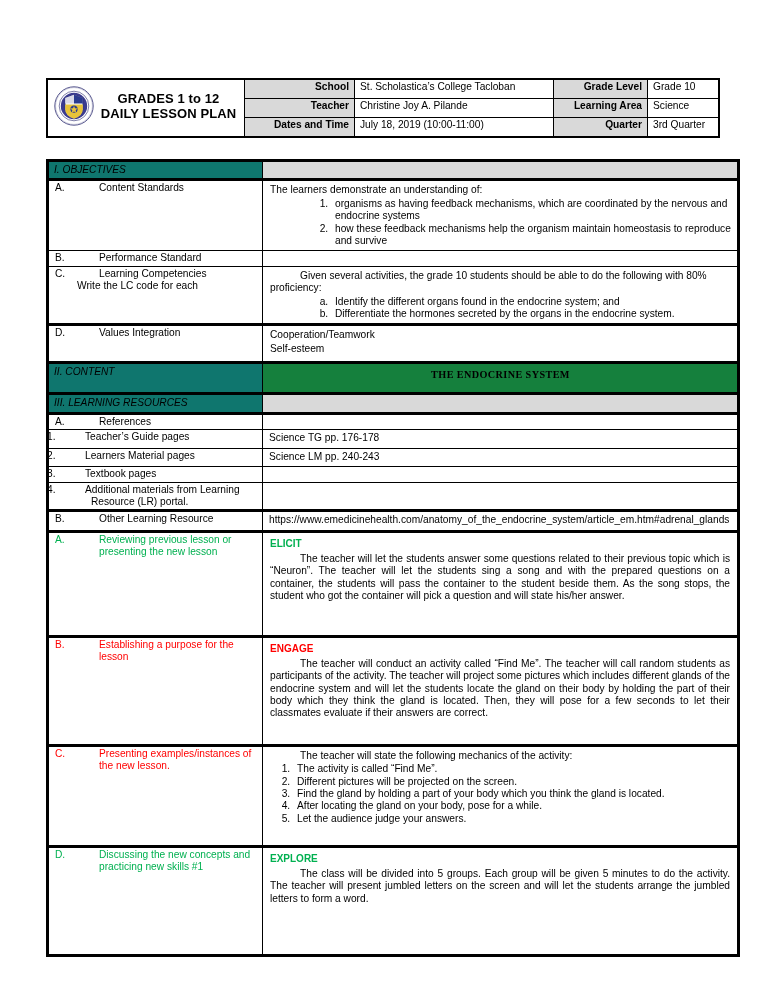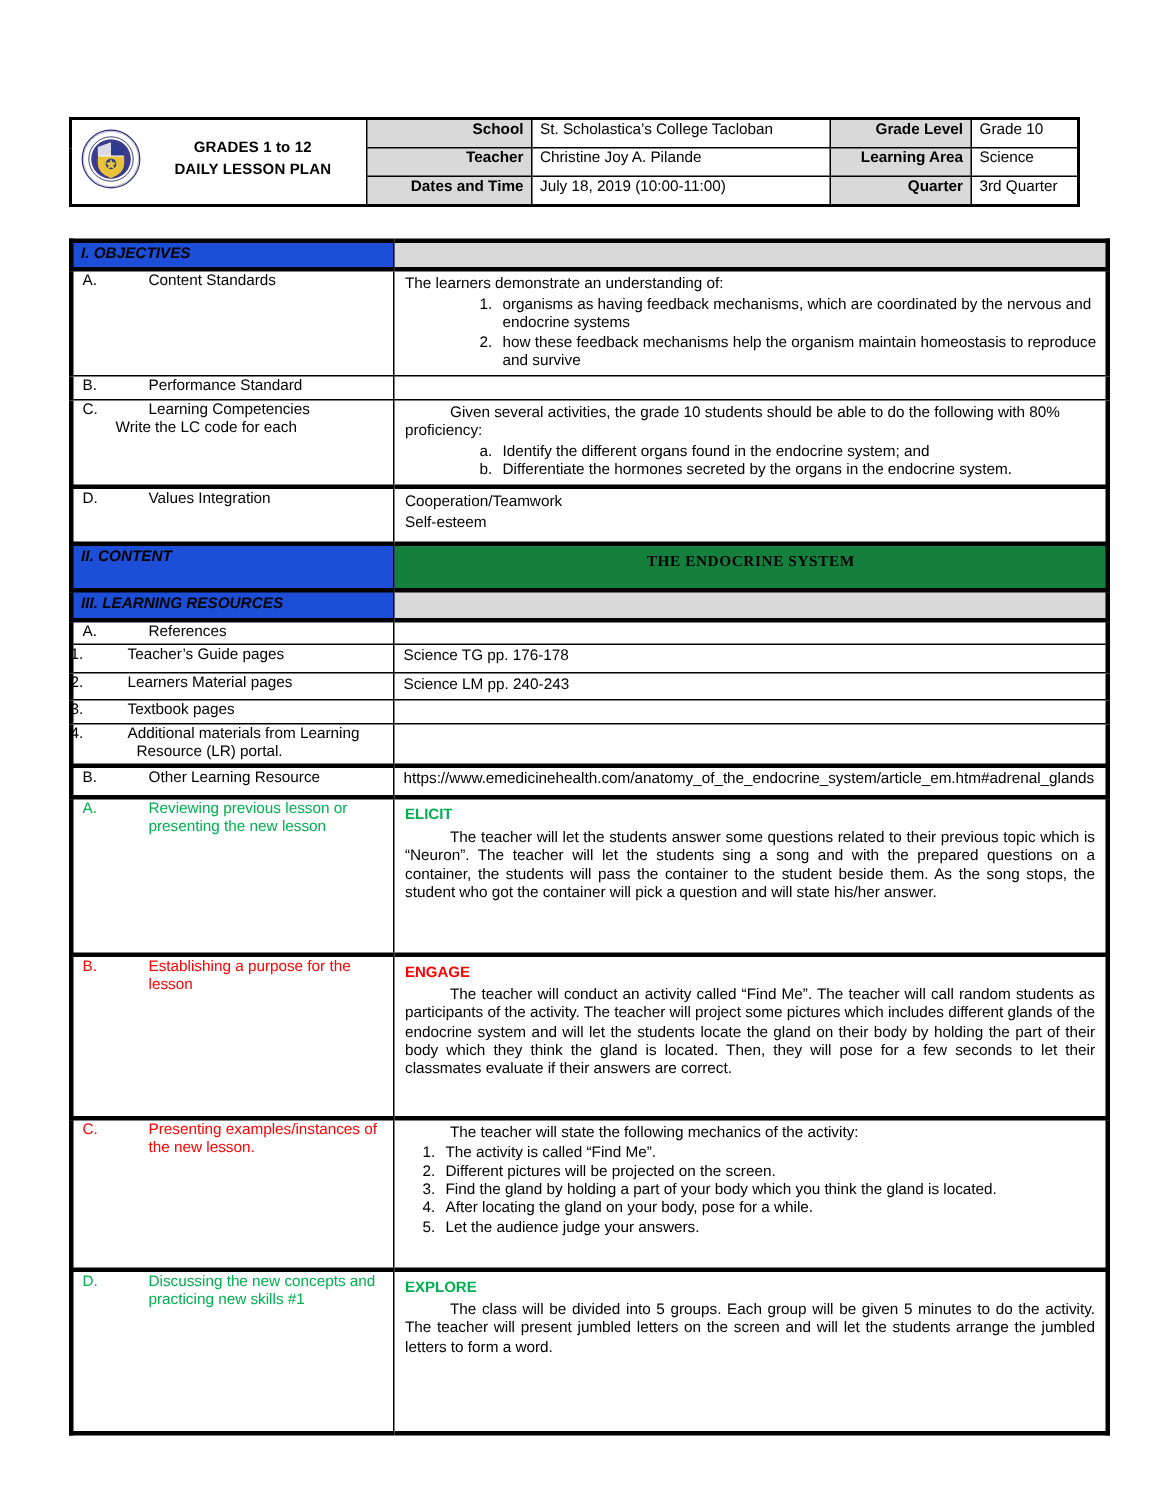--- a/index.html
+++ b/index.html
@@ -48,21 +48,21 @@
     display: flex;
     align-items: center;
     height: 52px;
   }
   .seal {
     width: 40px; height: 40px;
     margin: 0 3px 0 6px;
     flex: 0 0 auto;
   }
   .hdr-title {
-    font-size: 10px;
+    font-size: 13px;
     font-weight: bold;
     line-height: 15px;
     text-align: center;
     flex: 1 1 auto;
     padding-right: 4px;
     letter-spacing: .1px;
   }
   .lbl {
     background: #d9d9d9;
     font-weight: bold;
@@ -73,22 +73,22 @@
   }
   .val { font-size: 10.4px; padding-left: 5px !important; }
   .w-school-lbl { width: 100px; }
   .w-school-val { width: 190px; }
   .w-gl-lbl { width: 84px; }
   .w-gl-val { width: auto; }
   .hdr-table td { height: 16px; }
 
   
   .sec-band {
-    background: #1d4ed8;
-    font-weight: bold;
+    background: #0f766e;
+    font-weight: normal;
     font-style: italic;
     font-size: 10.8px;
     padding: 2px 3px 2px 5px !important;
   }
   .sec-band-blank { background: #d9d9d9; }
 
   .col-left { width: 205px; }
   .col-right { width: 467px; }
 
   .idx {

